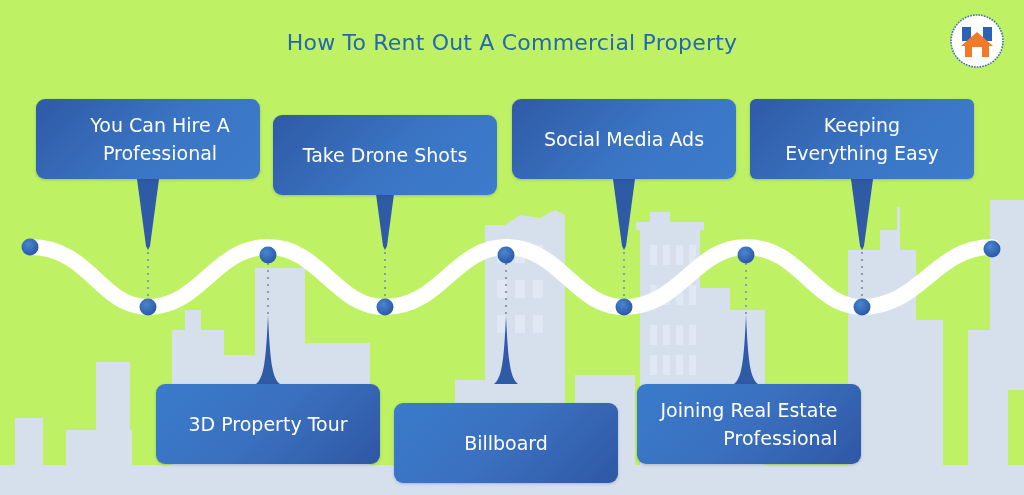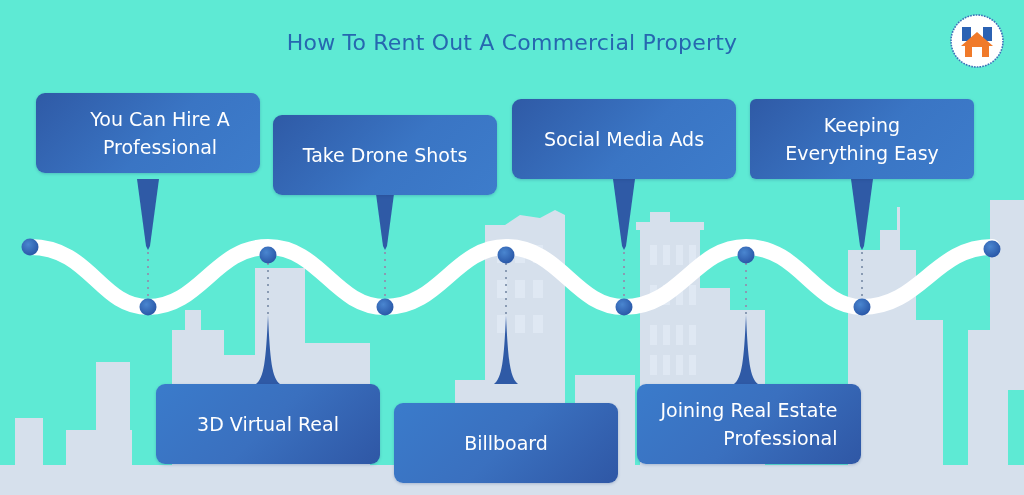--- a/index.html
+++ b/index.html
@@ -1,17 +1,17 @@
 <!DOCTYPE html>
 <html><head>
 <meta charset="utf-8">
 <style>
   html, body { margin:0; padding:0; }
   body { width:1024px; height:495px; overflow:hidden; background:#e3ecf6; font-family:"DejaVu Sans", sans-serif; }
-  .stage { position:relative; width:1024px; height:495px; background:#5eead4; overflow:hidden; }
+  .stage { position:relative; width:1024px; height:495px; background:#bef264; overflow:hidden; }
   .skyline { position:absolute; left:0; top:0; }
   .title { position:absolute; left:0; top:30px; width:1024px; text-align:center; font-size:22px; color:#2667b0; letter-spacing:0.2px; }
   .logo { position:absolute; left:949px; top:13px; width:56px; height:56px; }
   .wave { position:absolute; left:0; top:0; }
   .box { position:absolute; width:224px; height:80px; border-radius:9px; background:linear-gradient(135deg,#2f5aa6 0%,#3a75c4 55%,#3d7ccb 100%); box-shadow:0 1px 3px rgba(30,60,120,0.25); display:flex; align-items:center; justify-content:center; text-align:center; color:#ffffff; font-size:19px; line-height:28px; padding:0 12px; box-sizing:border-box; }
   .box.bottom { background:linear-gradient(135deg,#3a7bcb 0%,#3a70bf 50%,#2f57a5 100%); }
   .box span { display:block; }
 </style>
 </head>
 <body>
@@ -121,21 +121,21 @@
       <circle cx="268" cy="255" r="8.5"></circle>
       <circle cx="385" cy="307" r="8.5"></circle>
       <circle cx="506" cy="255" r="8.5"></circle>
       <circle cx="624" cy="307" r="8.5"></circle>
       <circle cx="746" cy="255" r="8.5"></circle>
       <circle cx="862" cy="307" r="8.5"></circle>
       <circle cx="992" cy="249" r="8.5"></circle>
     </g>
   </svg>
 
-  <div class="box" style="left:36px;top:93px;padding-left:36px;">
+  <div class="box" style="left:36px;top:99px;padding-left:36px;">
     <div>
         <span>You Can Hire A</span>
         <span>Professional</span>
       </div>
   </div>
   <div class="box" style="left:273px;top:115px;">
     <div>
         <span>Take Drone Shots</span>
       </div>
   </div>
@@ -146,21 +146,21 @@
   </div>
   <div class="box" style="left:750px;top:99px;border-radius:6px;">
     <div>
         <span>Keeping</span>
         <span>Everything Easy</span>
       </div>
   </div>
 
   <div class="box bottom" style="left:156px;top:384px;">
     <div>
-        <span>3D Virtual Real</span>
+        <span>3D Property Tour</span>
       </div>
   </div>
   <div class="box bottom" style="left:394px;top:403px;">
     <div>
         <span>Billboard</span>
       </div>
   </div>
   <div class="box bottom" style="left:637px;top:384px;text-align:right;">
     <div>
         <span>Joining Real Estate</span>

